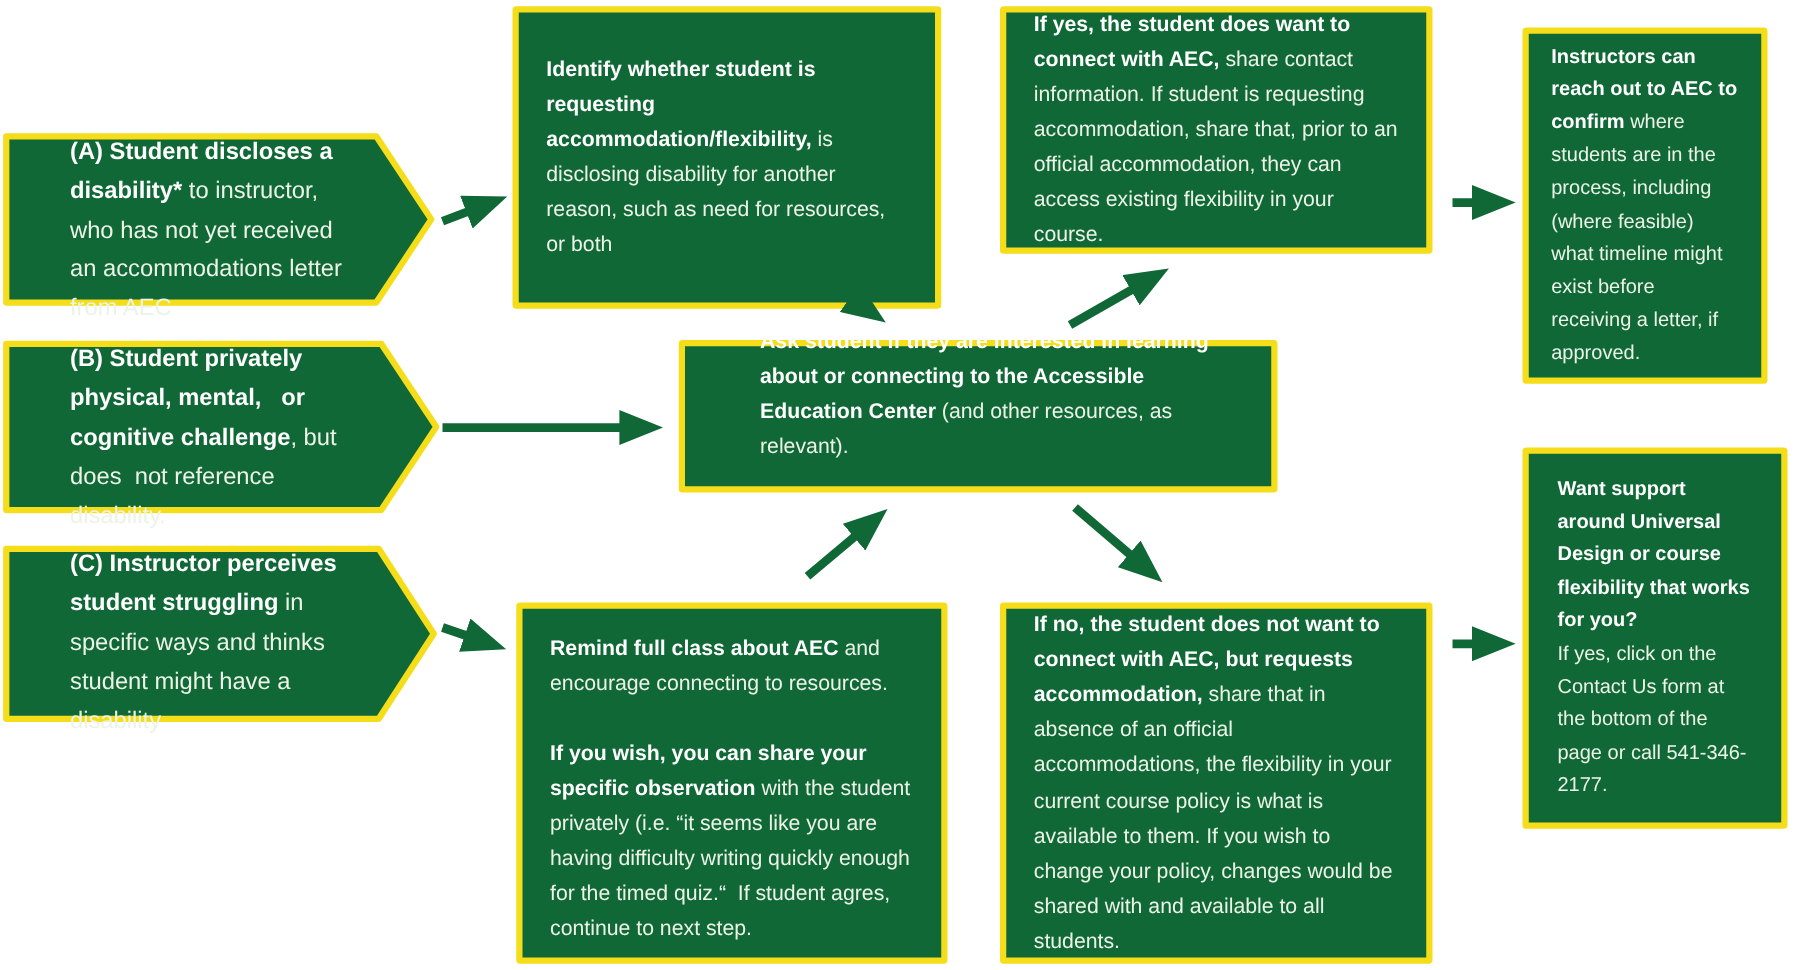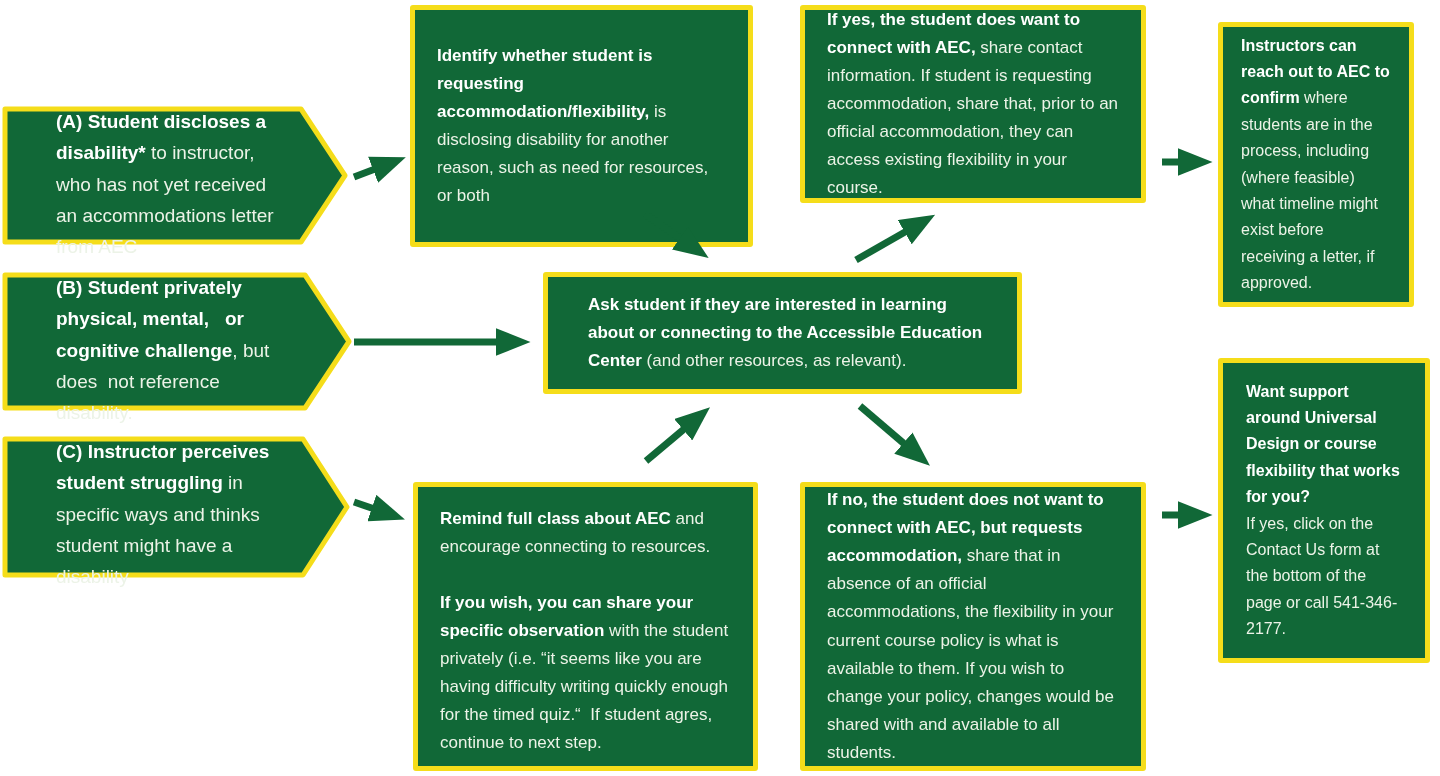--- a/index.html
+++ b/index.html
@@ -42,21 +42,21 @@
     display:flex;align-items:flex-start;
     font-size:19px;line-height:1.65;
     white-space:pre-wrap;
     margin-left:32px;
   }
   
   .arrows{position:absolute;inset:0;pointer-events:none;}
   .arrows line{stroke:var(--box-green);stroke-width:7;}
   
   .narrow p{font-size:16px;}
-  .center-box{padding-left:40px;}
+  .center-box{padding-left:60px;align-items:flex-end;}
 </style>
 </head>
 <body>
 
 <div class="stage">
 
   <div class="pent" style="left:2px;top:106px;width:346px;height:139px;">
     <svg viewBox="0 0 346 139">
       <polygon points="3,3 299,3 343,69.5 299,136 3,136" fill="var(--box-green)" stroke="var(--border-yellow)" stroke-width="5" stroke-linejoin="round"></polygon>
     </svg>

